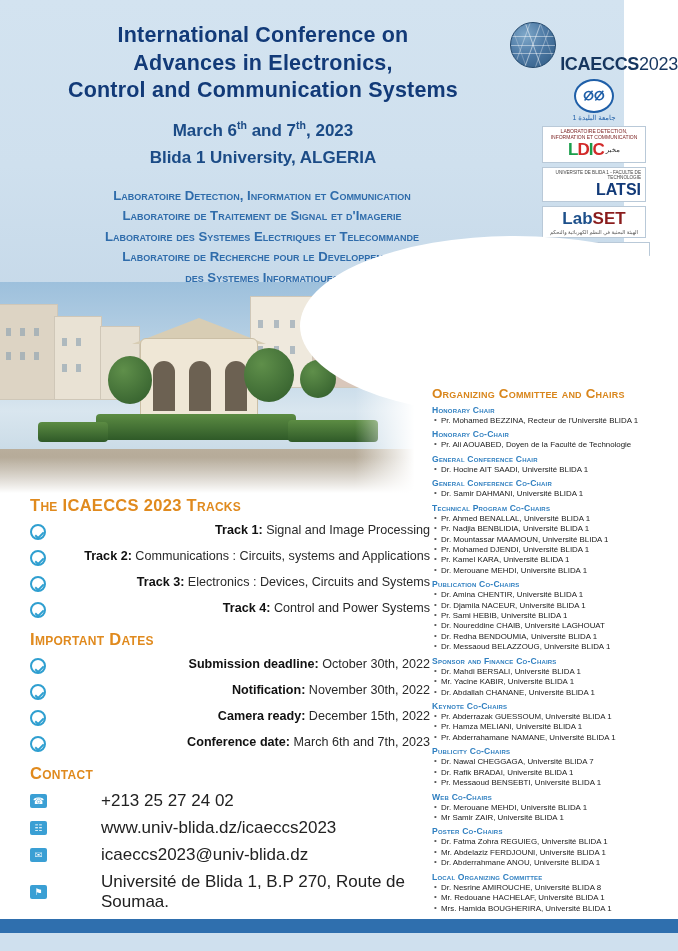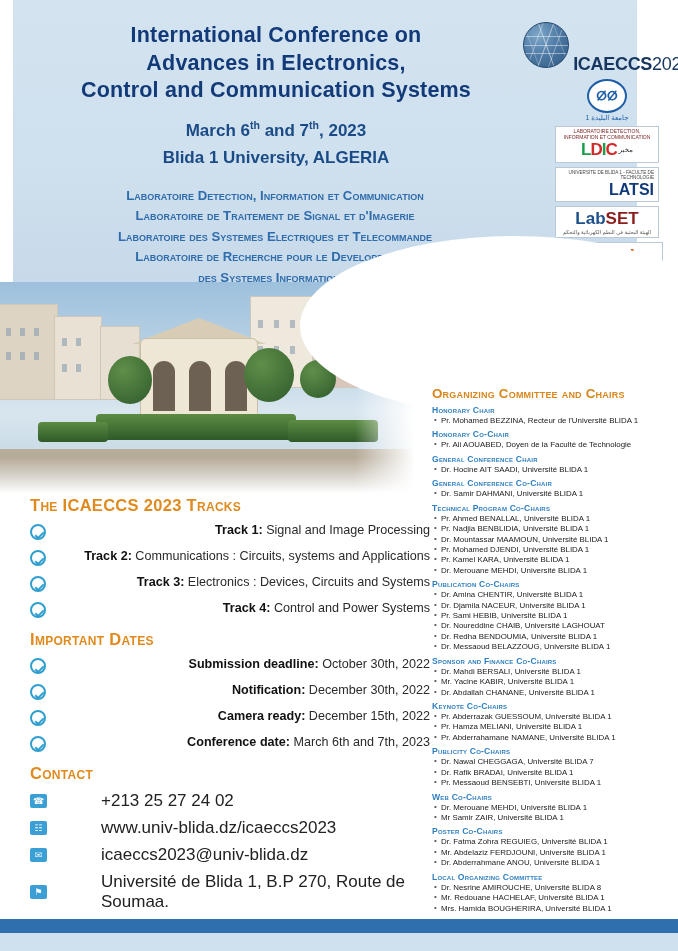--- a/index.html
+++ b/index.html
@@ -10,21 +10,21 @@
   }
   .poster {
     position: relative;
     width: 678px; height: 951px;
     overflow: hidden;
     background: #ffffff;
   }
   
   .header {
     position: absolute;
-    left: 13px; top: 0; width: 624px; height: 300px;
+    left: 0; top: 0; width: 624px; height: 300px;
     background: linear-gradient(180deg, #d3e3f0 0%, #cfe0ee 55%, #c6d9e9 100%);
   }
   .header-inner {
     position: absolute; left: 0; top: 0; width: 678px; height: 300px;
   }
   .title-block {
     position: absolute; left: 18px; top: 22px; width: 490px;
     text-align: center;
   }
   .conf-title {
@@ -459,21 +459,21 @@
 
     <div class="dates">
       <div class="sec-title">Important Dates</div>
 
       <div class="row">
         <span class="chk"></span>
         <span class="row-text"><b>Submission deadline:</b><span> October 30th, 2022</span></span>
       </div>
       <div class="row">
         <span class="chk"></span>
-        <span class="row-text"><b>Notification:</b><span> December 30th, 2022</span></span>
+        <span class="row-text"><b>Notification:</b><span> November 30th, 2022</span></span>
       </div>
       <div class="row">
         <span class="chk"></span>
         <span class="row-text"><b>Camera ready:</b><span> December 15th, 2022</span></span>
       </div>
       <div class="row">
         <span class="chk"></span>
         <span class="row-text"><b>Conference date:</b><span> March 6th and 7th, 2023</span></span>
       </div>
     </div>

